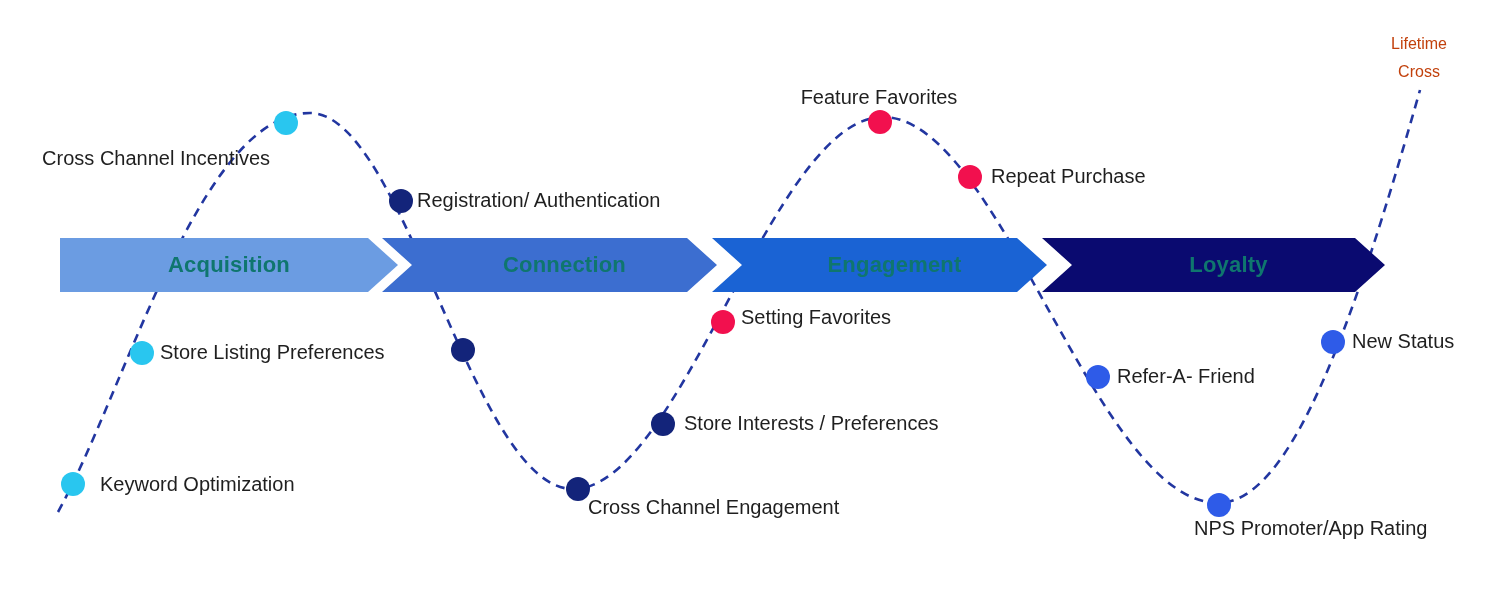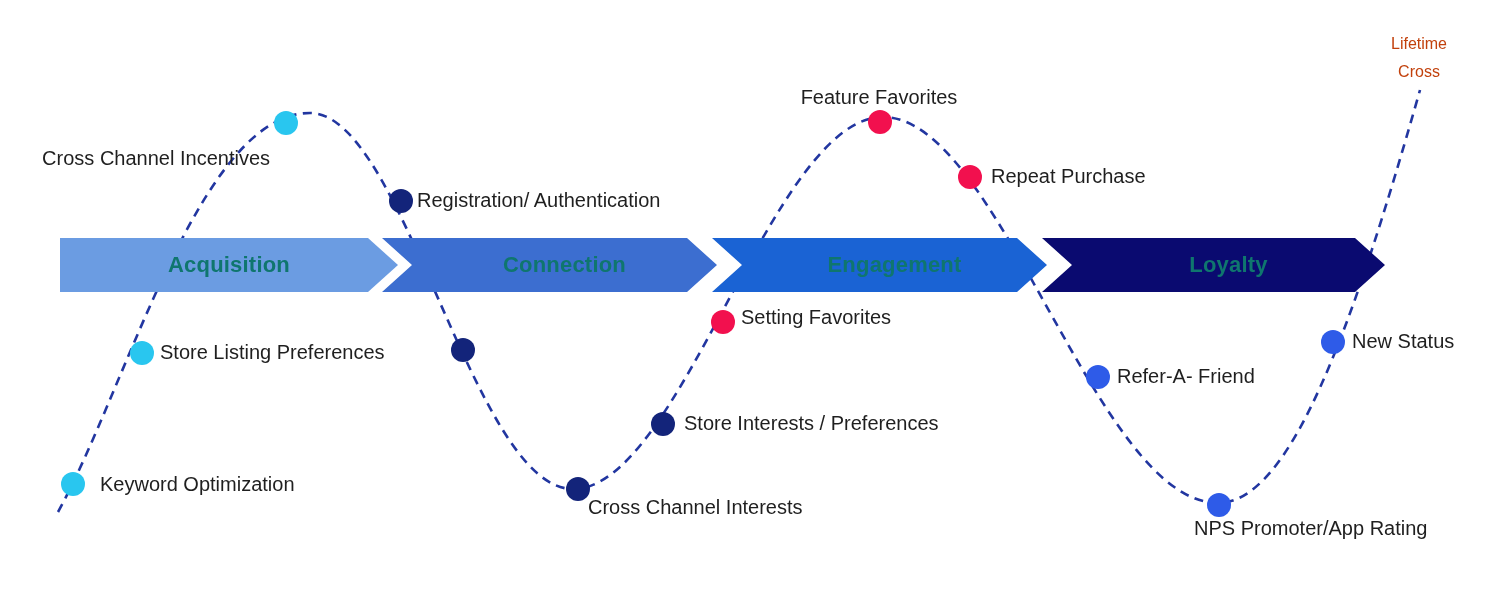--- a/index.html
+++ b/index.html
@@ -62,21 +62,21 @@
   <div class="dot dot-crimson" style="left:880px;top:122px;"></div>
   <div class="dot dot-crimson" style="left:970px;top:177px;"></div>
   <div class="dot dot-royal" style="left:1098px;top:377px;"></div>
   <div class="dot dot-royal" style="left:1219px;top:505px;"></div>
   <div class="dot dot-royal" style="left:1333px;top:342px;"></div>
 
   <div class="ms-label" style="left:92px;top:473px;margin-left:8px;">Keyword Optimization</div>
   <div class="ms-label" style="left:160px;top:341px;">Store Listing Preferences</div>
   <div class="ms-label" style="left:12px;top:111px;width:258px;text-align:right;margin-top:36px;">Cross Channel Incentives</div>
   <div class="ms-label" style="left:417px;top:189px;">Registration/ Authentication</div>
-  <div class="ms-label" style="left:588px;top:496px;">Cross Channel Interests</div>
+  <div class="ms-label" style="left:588px;top:496px;">Cross Channel Engagement</div>
   <div class="ms-label" style="left:684px;top:412px;">Store Interests / Preferences</div>
   <div class="ms-label" style="left:741px;top:306px;">Setting Favorites</div>
   <div class="ms-label" style="left:779px;top:86px;width:200px;text-align:center;">Feature Favorites</div>
   <div class="ms-label" style="left:991px;top:165px;">Repeat Purchase</div>
   <div class="ms-label" style="left:1117px;top:365px;">Refer-A- Friend</div>
   <div class="ms-label" style="left:1194px;top:517px;">NPS Promoter/App Rating</div>
   <div class="ms-label" style="left:1352px;top:330px;">New Status</div>
 
   <div class="endpoint-label">
     <div>Lifetime</div>

